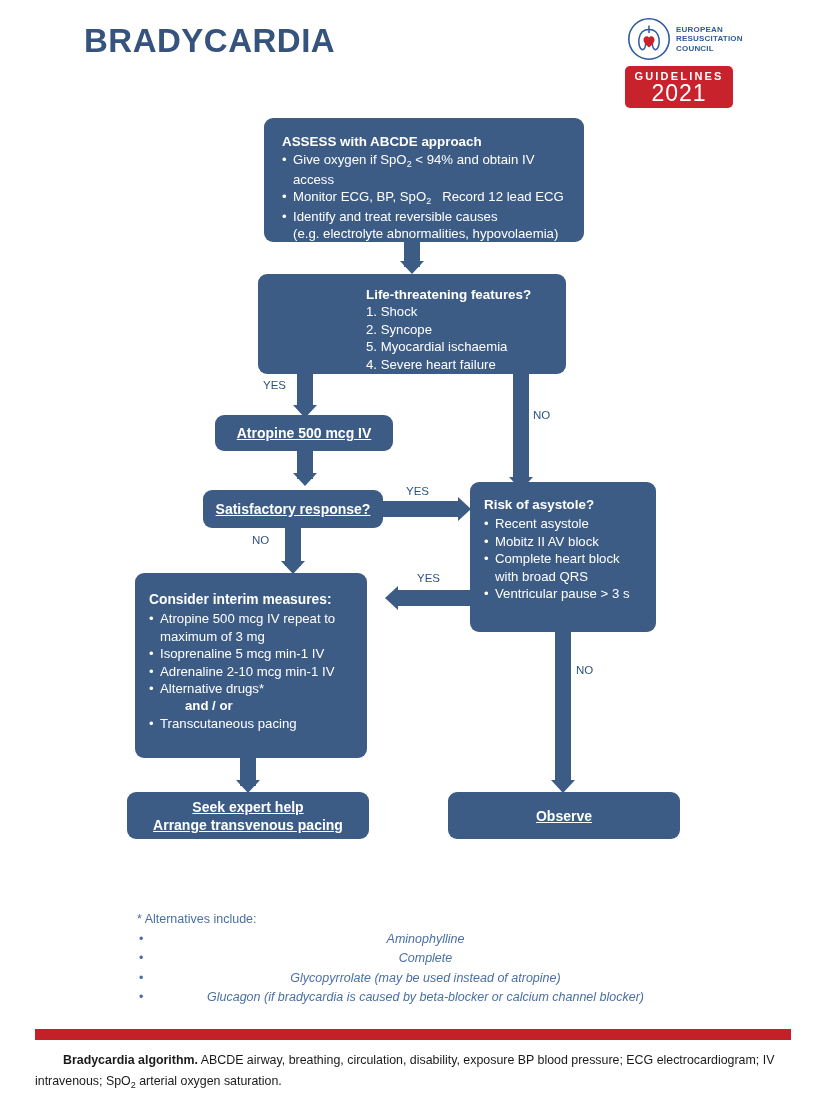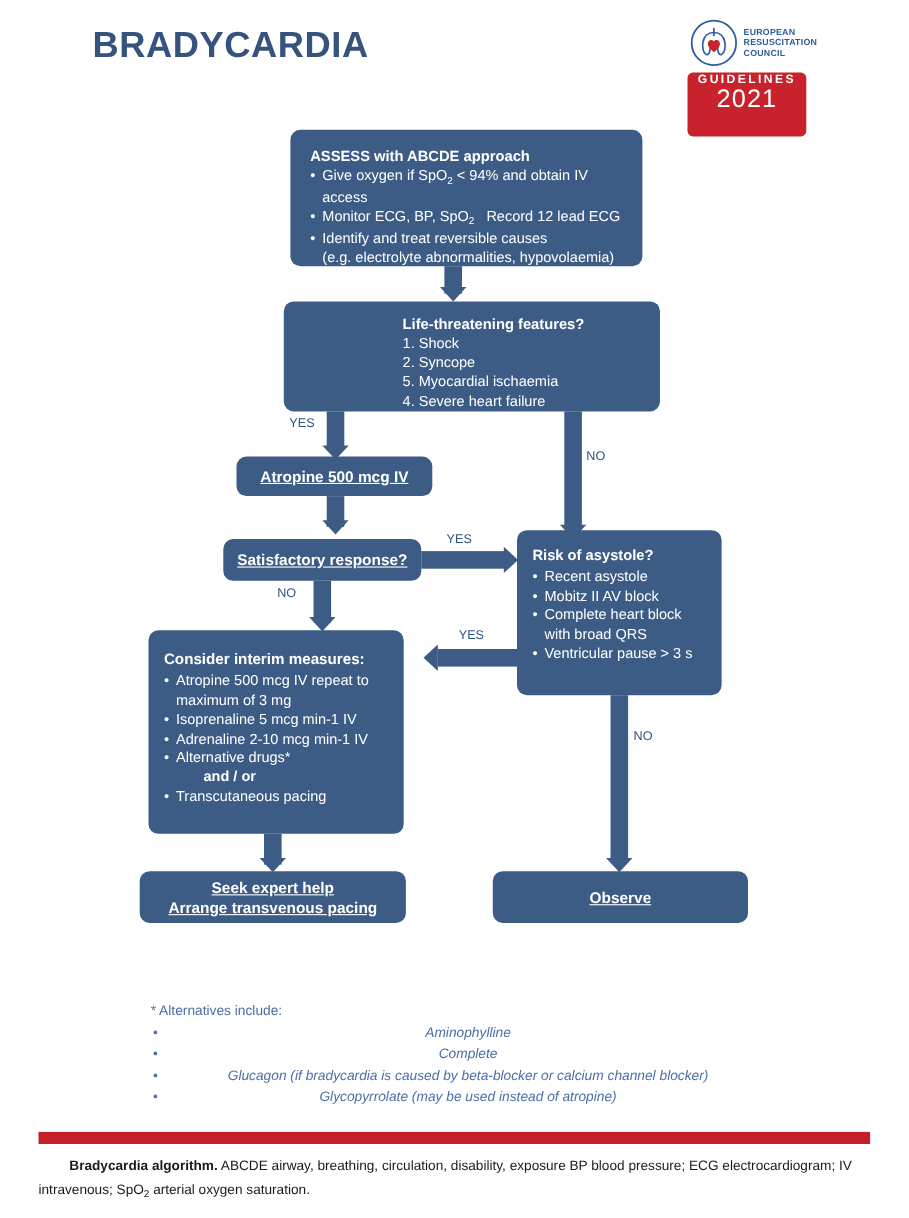--- a/index.html
+++ b/index.html
@@ -20,23 +20,23 @@
 
   
   #erc-logo{left:625px;top:14px;width:112px;height:90px;}
   .logo-top{display:flex;align-items:center;height:50px;padding-left:2px;}
   .logo-mark{width:44px;height:44px;flex:none;position:relative;}
   .logo-words{
     margin-left:5px;color:#2d5b9e;font-size:8px;font-weight:bold;
     line-height:9.5px;letter-spacing:.2px;
   }
   .logo-band{
-    margin-top:2px;width:108px;height:58px;background:#c8232c;
+    margin-top:2px;width:108px;height:42px;background:#c8232c;
     border-radius:5px;color:#ffffff;text-align:center;
-    display:flex;flex-direction:column;justify-content:flex-start;
+    display:flex;flex-direction:column;justify-content:center;
   }
   .logo-band .g{font-size:11px;font-weight:bold;letter-spacing:2.2px;line-height:12px;}
   .logo-band .y{font-size:23px;line-height:23px;letter-spacing:1px;font-weight:400;}
 
   
   .node{
     position:absolute;background:#3c5c86;border-radius:9px;color:#ffffff;
     box-sizing:border-box;z-index:2;
   }
   .node .hd{font-weight:bold;}
@@ -111,21 +111,21 @@
     <li>Give oxygen if SpO<sub>2</sub> &lt; 94% and obtain IV access</li>
     <li>Monitor ECG, BP, SpO<sub>2</sub> &nbsp; Record 12 lead ECG</li>
     <li>Identify and treat reversible causes</li>
     <li class="nb">(e.g. electrolyte abnormalities, hypovolaemia)</li>
   </ul>
 </div>
 
 <div class="arrow" style="left:404px;top:242px;width:16px;height:25px;"></div>
 <div class="head-d" style="left:400px;top:261px;"></div>
 
-<div class="node" style="left:258px;top:274px;width:342px;height:100px;padding:12px 0 0 0;">
+<div class="node" style="left:258px;top:274px;width:308px;height:100px;padding:12px 0 0 0;">
   <div style="display:inline-block;text-align:left;margin-left:108px;">
     <div class="hd node-body" style="font-size:13.4px;">Life-threatening features?</div>
     <div class="node-body">1. Shock</div>
     <div class="node-body">2. Syncope</div>
     <div class="node-body">5. Myocardial ischaemia</div>
     <div class="node-body">4. Severe heart failure</div>
   </div>
 </div>
 
 <div class="arrow" style="left:297px;top:374px;width:16px;height:35px;"></div>
@@ -202,21 +202,21 @@
 
 <div class="node" style="left:448px;top:792px;width:232px;height:47px;">
   <div class="ctr">Observe</div>
 </div>
 
 <div class="abs" id="footnote">
   <div class="fn-head">* Alternatives include:</div>
   <ul>
     <li>Aminophylline</li>
     <li>Complete</li>
+    <li>Glycopyrrolate (may be used instead of atropine)</li>
     <li>Glucagon (if bradycardia is caused by beta-blocker or calcium channel blocker)</li>
-    <li>Glycopyrrolate (may be used instead of atropine)</li>
   </ul>
 </div>
 
 <div class="abs" id="red-bar"></div>
 <div class="abs" id="caption">
   <span style="display:inline-block;width:28px;"></span><b>Bradycardia algorithm.</b><span> ABCDE airway, breathing, circulation, disability, exposure BP blood pressure; ECG electrocardiogram; IV intravenous; SpO</span><sub>2</sub><span> arterial oxygen saturation.</span>
 </div>
 
 </body></html>

